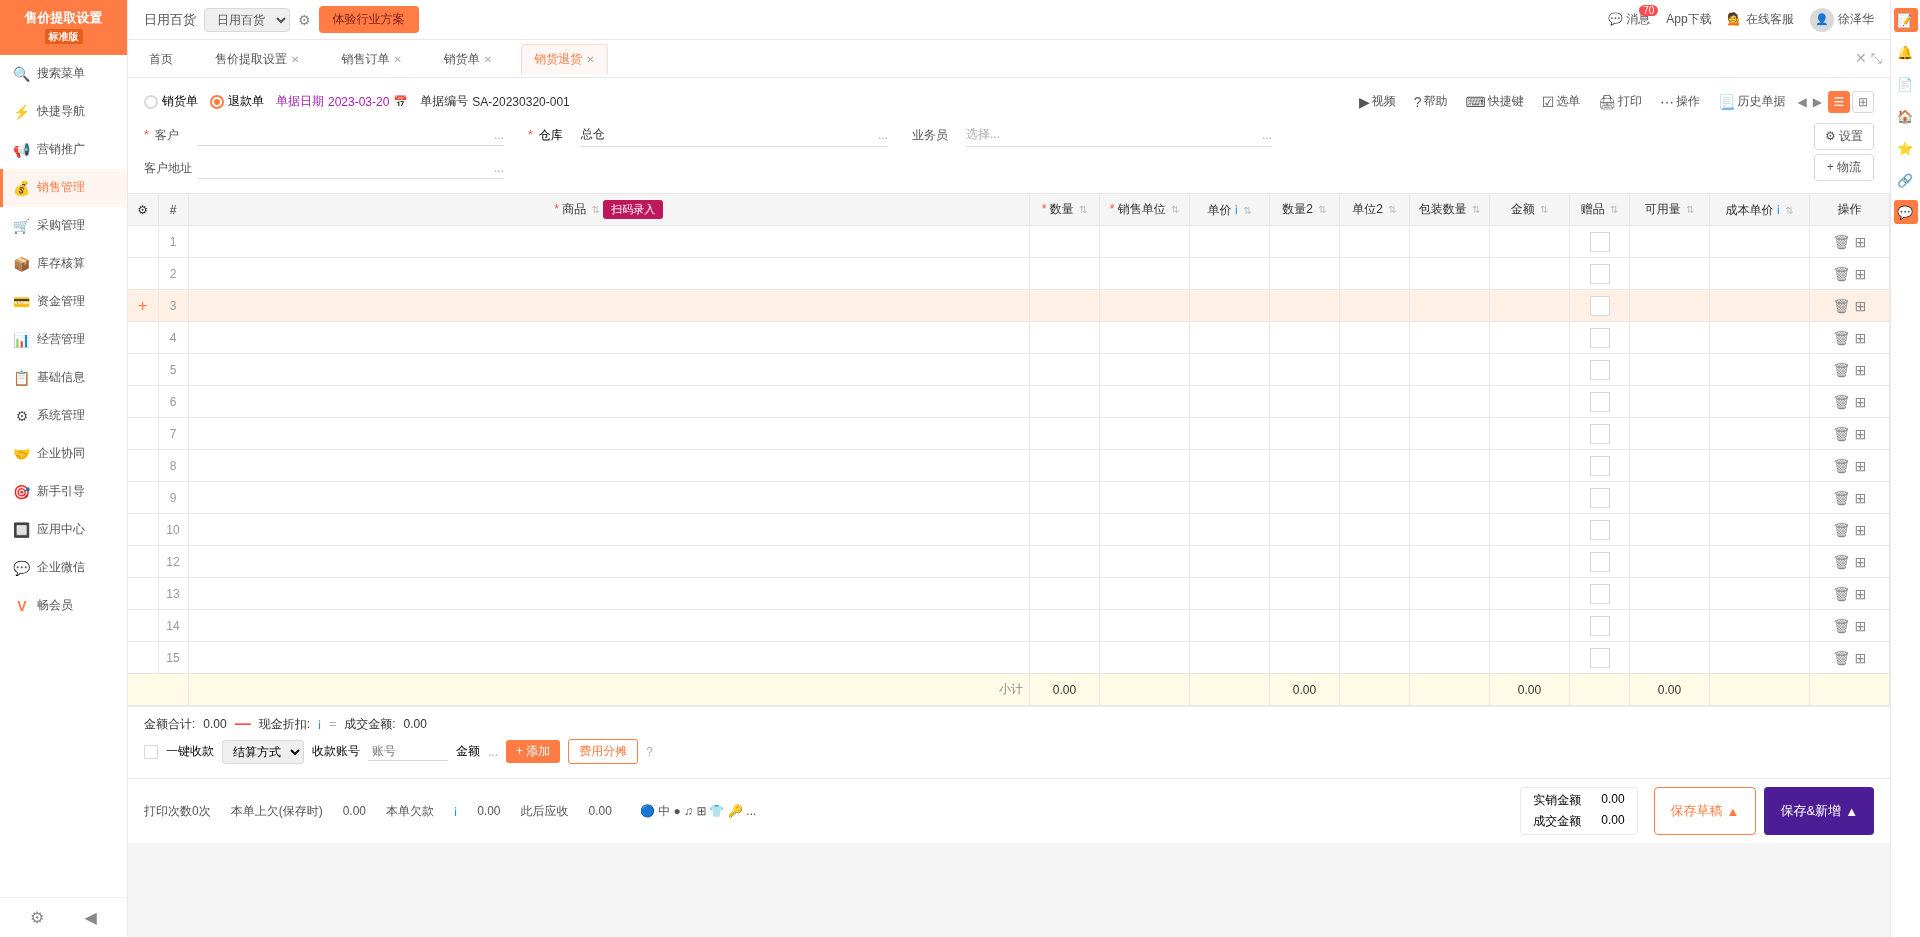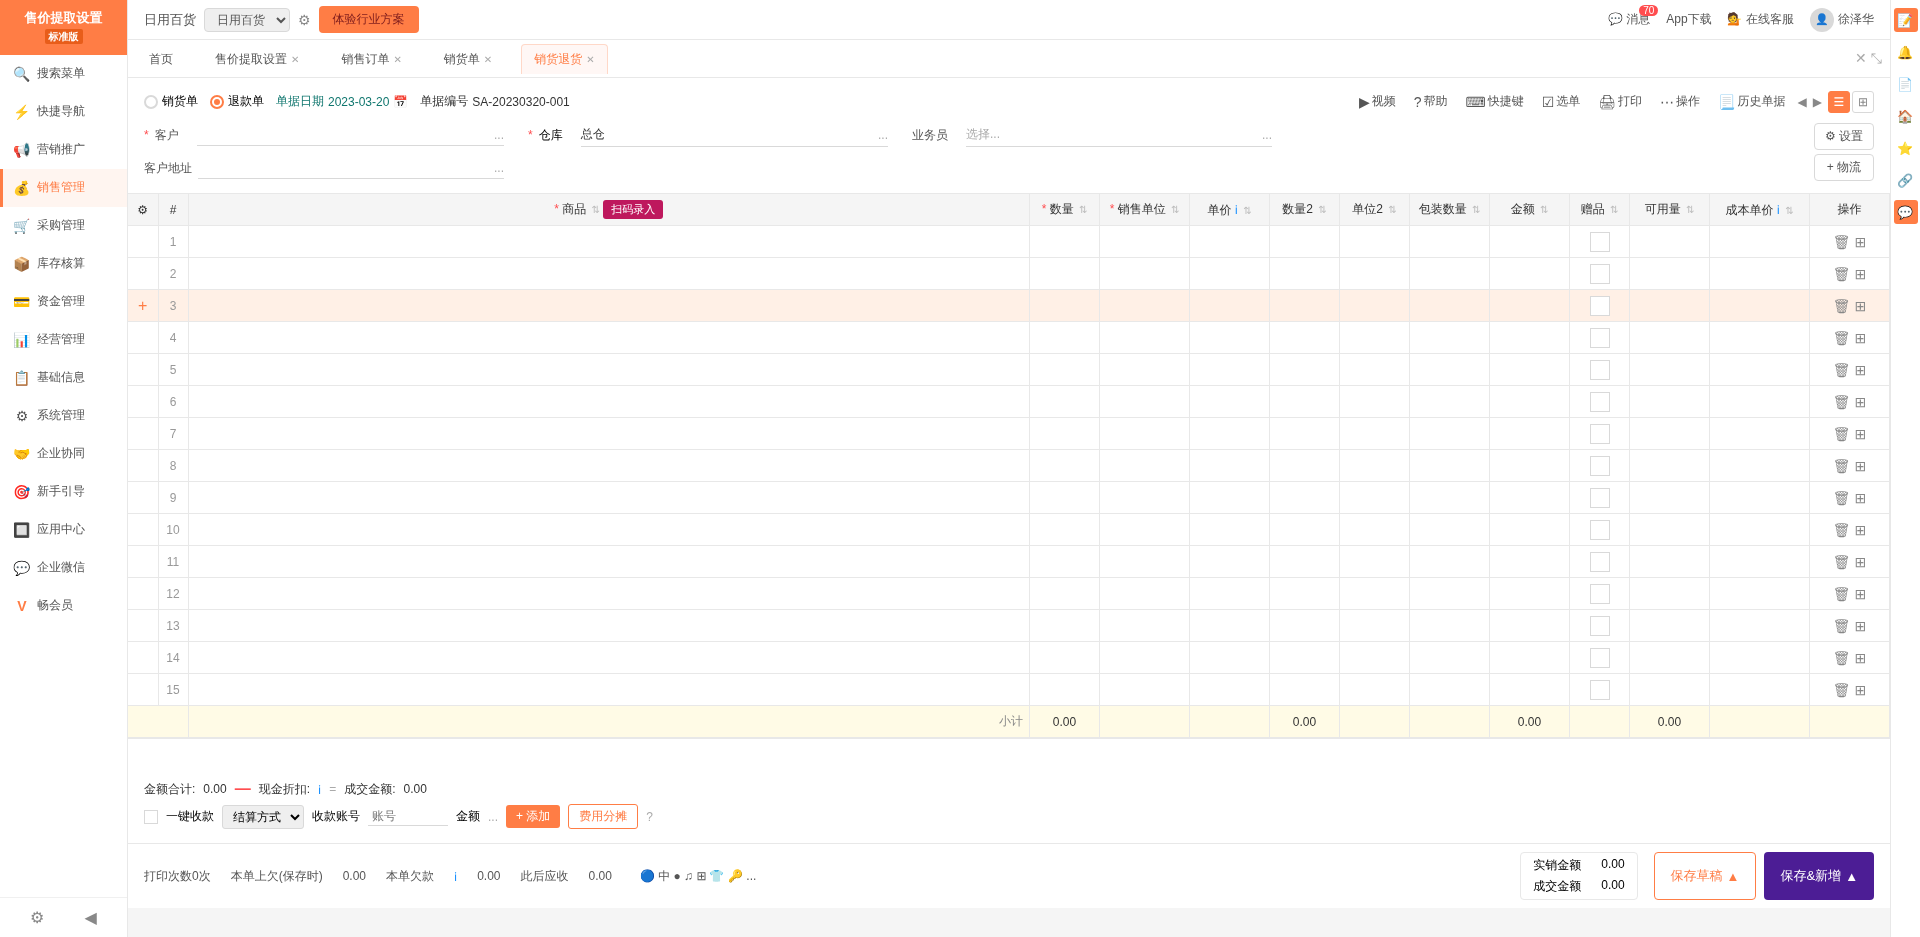--- a/index.html
+++ b/index.html
@@ -41,21 +41,21 @@
     .content { flex: 1; overflow: auto; padding: 0; background: #f5f5f5; }
     .form-area { background: #fff; padding: 12px 16px; border-bottom: 1px solid #e8e8e8; }
     .form-toolbar { display: flex; align-items: center; justify-content: space-between; margin-bottom: 10px; }
     .form-toolbar-left { display: flex; align-items: center; gap: 12px; }
     .form-toolbar-right { display: flex; align-items: center; gap: 8px; font-size: 12px; color: #555; }
     .radio-group { display: flex; align-items: center; gap: 12px; }
     .radio-item { display: flex; align-items: center; gap: 4px; cursor: pointer; }
     .radio-circle { width: 14px; height: 14px; border-radius: 50%; border: 2px solid #d9d9d9; display: inline-block; }
     .radio-circle.selected { border-color: #ff7d45; position: relative; }
     .radio-circle.selected::after { content: ''; position: absolute; top: 2px; left: 2px; width: 6px; height: 6px; background: #ff7d45; border-radius: 50%; }
-    .form-date { display: flex; align-items: center; gap: 4px; color: #0f766e; }
+    .form-date { display: flex; align-items: center; gap: 4px; color: #a21caf; }
     .form-id { display: flex; align-items: center; gap: 4px; color: #333; }
     .toolbar-btn-group { display: flex; align-items: center; gap: 6px; }
     .tb-btn { display: flex; align-items: center; gap: 2px; padding: 3px 6px; cursor: pointer; color: #555; font-size: 12px; border-radius: 3px; }
     .tb-btn-icon { font-size: 14px; }
     .form-field { display: flex; align-items: center; gap: 6px; min-width: 280px; flex: 1; }
     .form-field-input { flex: 1; border-bottom: 1px solid #d9d9d9; padding: 3px 0; color: #333; min-height: 22px; display: flex; align-items: center; gap: 4px; }
     .form-field-input .dots { color: #aaa; margin-left: auto; cursor: pointer; }
     .side-btns { display: flex; flex-direction: column; gap: 4px; margin-left: 16px; }
     .side-btn { border: 1px solid #d9d9d9; background: #fff; border-radius: 4px; padding: 4px 10px; font-size: 12px; cursor: pointer; color: #555; white-space: nowrap; }
 
@@ -69,21 +69,21 @@
     .scan-btn { background: #be185d; color: #fff; border: none; border-radius: 3px; padding: 2px 8px; font-size: 11px; cursor: pointer; }
     .col-sort { cursor: pointer; color: #bbb; font-size: 10px; margin-left: 2px; }
     .checkbox-cell { width: 20px; height: 20px; border: 1px solid #d9d9d9; background: #fff; display: inline-block; vertical-align: middle; }
     .action-icons { display: flex; gap: 4px; justify-content: center; align-items: center; }
     .action-icon { cursor: pointer; color: #888; font-size: 14px; }
     .subtotal-row td { background: #fffbe6; font-weight: 500; }
     .subtotal-row td.val { color: #333; }
 
     
     .bottom-area { background: #fff; border-top: 1px solid #e8e8e8; padding: 8px 16px; }
-    .bottom-calc { display: flex; align-items: center; gap: 8px; font-size: 12px; color: #333; flex-wrap: wrap; margin-top: 33px; }
+    .bottom-calc { display: flex; align-items: center; gap: 8px; font-size: 12px; color: #333; flex-wrap: wrap; }
     .bottom-calc .minus { color: #ff4d4f; font-size: 16px; font-weight: bold; }
     .bottom-calc .equals { color: #aaa; }
     .bottom-payment { display: flex; align-items: center; gap: 8px; padding: 6px 0; font-size: 12px; }
     .payment-checkbox { width: 14px; height: 14px; border: 1px solid #d9d9d9; display: inline-block; }
     .payment-select { border: 1px solid #d9d9d9; border-radius: 3px; padding: 3px 6px; font-size: 12px; }
     .payment-input { border: none; border-bottom: 1px solid #d9d9d9; padding: 2px 4px; width: 80px; font-size: 12px; }
     .add-btn { background: #ff7d45; color: #fff; border: none; border-radius: 3px; padding: 3px 10px; font-size: 12px; cursor: pointer; }
     .fee-btn { border: 1px solid #ff7d45; color: #ff7d45; background: #fff; border-radius: 3px; padding: 3px 10px; font-size: 12px; cursor: pointer; }
     .btn-save-draft { background: #fff; border: 1px solid #ff7d45; color: #ff7d45; border-radius: 4px; padding: 6px 16px; font-size: 13px; cursor: pointer; display: flex; align-items: center; gap: 4px; }
     .btn-save-new { background: #4c1d95; color: #fff; border: none; border-radius: 4px; padding: 6px 16px; font-size: 13px; cursor: pointer; display: flex; align-items: center; gap: 4px; }
@@ -586,41 +586,20 @@
               <td></td>
               <td>
                 <div class="action-icons">
                   <span class="action-icon">🗑</span>
                   <span class="action-icon">⊞</span>
                 </div>
               </td>
             </tr>
             <tr>
               <td></td>
-              <td class="row-num">11</td>
-              <td></td>
-              <td></td>
-              <td></td>
-              <td></td>
-              <td></td>
-              <td></td>
-              <td></td>
-              <td></td>
-              <td><span class="checkbox-cell"></span></td>
-              <td></td>
-              <td></td>
-              <td>
-                <div class="action-icons">
-                  <span class="action-icon">🗑</span>
-                  <span class="action-icon">⊞</span>
-                </div>
-              </td>
-            </tr>
-            <tr>
-              <td></td>
               <td class="row-num">12</td>
               <td></td>
               <td></td>
               <td></td>
               <td></td>
               <td></td>
               <td></td>
               <td></td>
               <td></td>
               <td><span class="checkbox-cell"></span></td>

